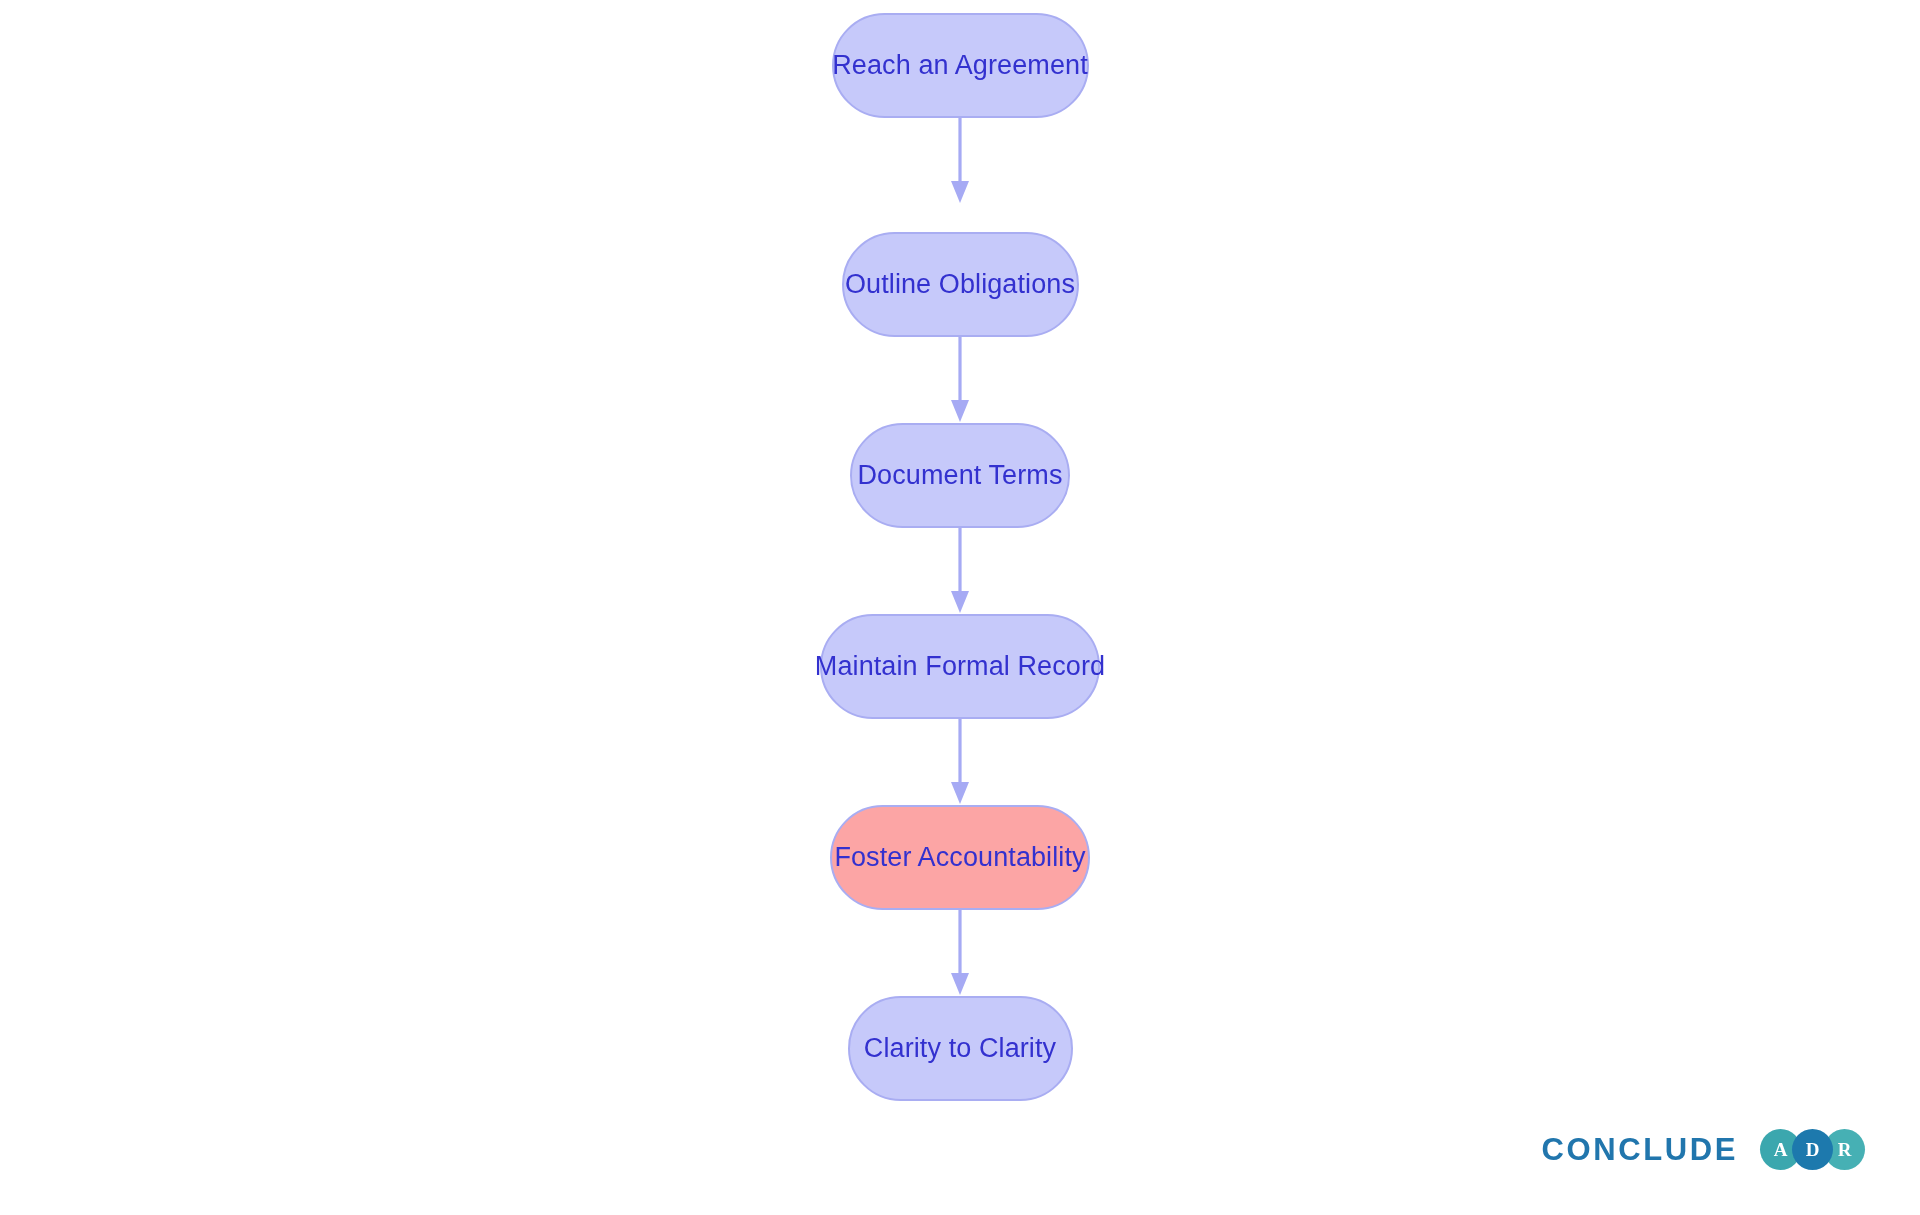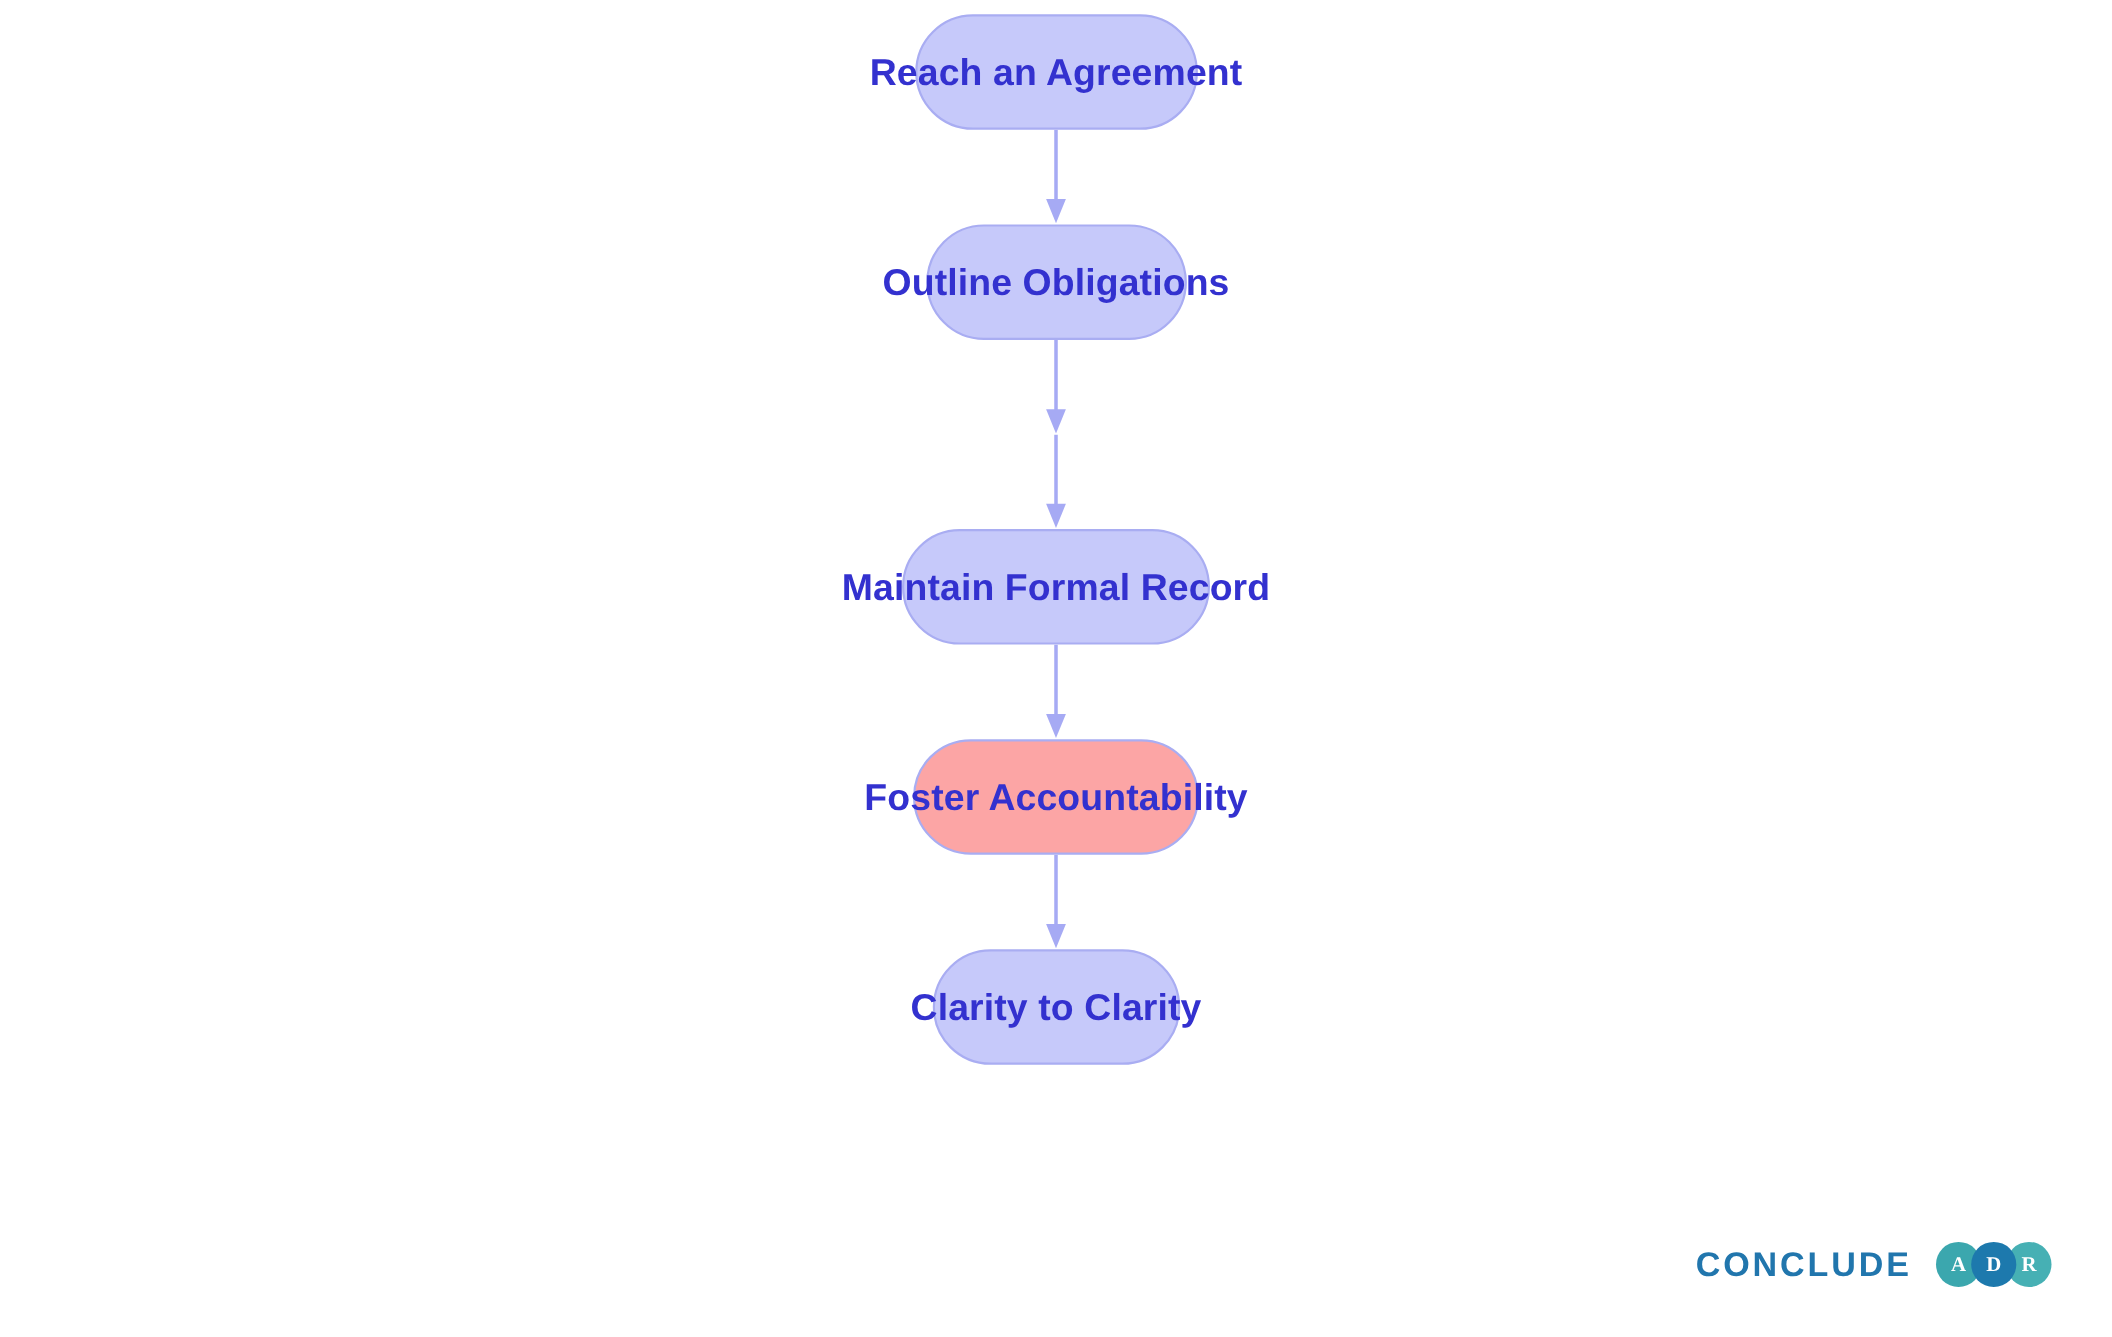--- a/index.html
+++ b/index.html
@@ -49,22 +49,22 @@
     border: 2px solid #a9adf2;
     display: flex;
     align-items: center;
     justify-content: center;
     padding: 0 42px;
     white-space: nowrap;
   }
 
   .node-label {
     color: #3331cf;
-    font-size: 34px;
-    font-weight: 700;
+    font-size: 27px;
+    font-weight: 400;
     letter-spacing: 0.1px;
     line-height: 1;
   }
 
   
   .connector {
     width: 26px;
     height: 86px;
     display: block;
   }
@@ -117,29 +117,34 @@
           <span class="node-label" style="color: rgb(51, 49, 207);">Reach an Agreement</span>
         </div>
       </div>
       <div>
         <svg class="connector" viewBox="0 0 26 86">
           <line x1="13" y1="0" x2="13" y2="70" stroke="#a6aaf4" stroke-width="3.2"></line>
           <polygon points="13,85 4,63 22,63" fill="#a6aaf4"></polygon>
         </svg>
       </div>
       <div class="flow-step">
-        <div class="node" style="width: 237px; background: rgb(198, 201, 250); border-color: rgb(169, 173, 242);">
+        <div class="node" style="width: 237px; background: rgb(198, 201, 250); border-color: rgb(169, 173, 242); margin-top: 28px;">
           <span class="node-label" style="color: rgb(51, 49, 207);">Outline Obligations</span>
         </div>
       </div>
       <div>
         <svg class="connector" viewBox="0 0 26 86">
           <line x1="13" y1="0" x2="13" y2="70" stroke="#a6aaf4" stroke-width="3.2"></line>
           <polygon points="13,85 4,63 22,63" fill="#a6aaf4"></polygon>
         </svg>
+      </div>
+      <div class="flow-step">
+        <div class="node" style="width: 220px; background: rgb(198, 201, 250); border-color: rgb(169, 173, 242);">
+          <span class="node-label" style="color: rgb(51, 49, 207);">Document Terms</span>
+        </div>
       </div>
       <div>
         <svg class="connector" viewBox="0 0 26 86">
           <line x1="13" y1="0" x2="13" y2="70" stroke="#a6aaf4" stroke-width="3.2"></line>
           <polygon points="13,85 4,63 22,63" fill="#a6aaf4"></polygon>
         </svg>
       </div>
       <div class="flow-step">
         <div class="node" style="width: 280px; background: rgb(198, 201, 250); border-color: rgb(169, 173, 242);">
           <span class="node-label" style="color: rgb(51, 49, 207);">Maintain Formal Record</span>

